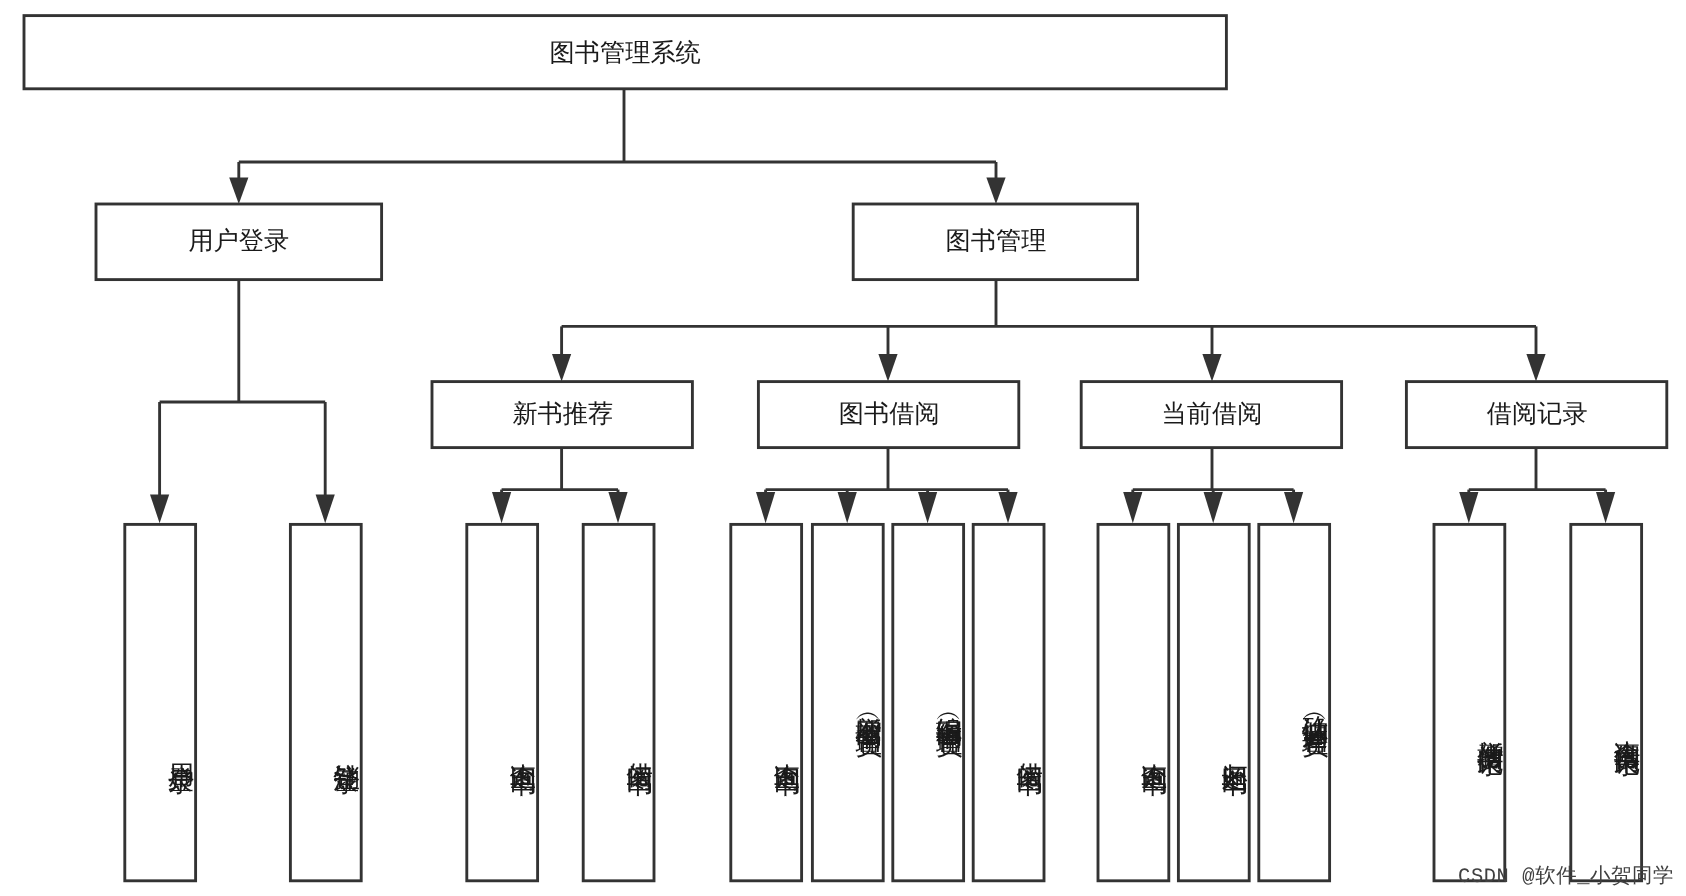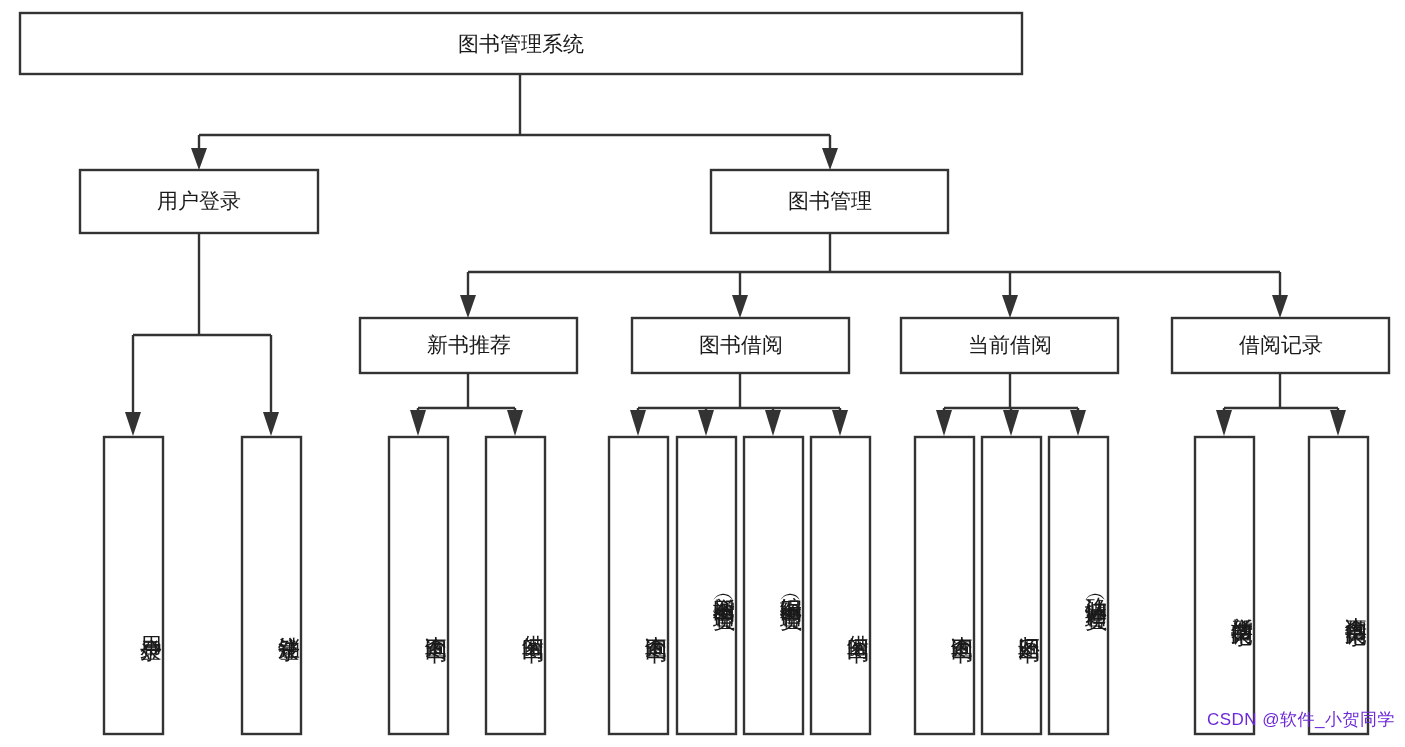--- a/index.html
+++ b/index.html
@@ -60,24 +60,24 @@
     letter-spacing: 2px;
     display: flex;
     align-items: flex-start;
     justify-content: center;
     white-space: nowrap;
     pointer-events: none;
   }
   .watermark {
     position: absolute;
     right: 10px;
-    bottom: 16px;
-    font-family: Liberation Sans, sans-serif;
+    bottom: 6px;
+    font-family: Liberation Mono, monospace;
     font-size: 17px;
-    color: #6d28d9;
+    color: #404040;
     letter-spacing: 0.5px;
     white-space: nowrap;
   }
 </style>
 </head>
 <body>
 
 <div id="diagram-root">
 
   <svg id="flow-svg" viewBox="0 0 1405 747">

